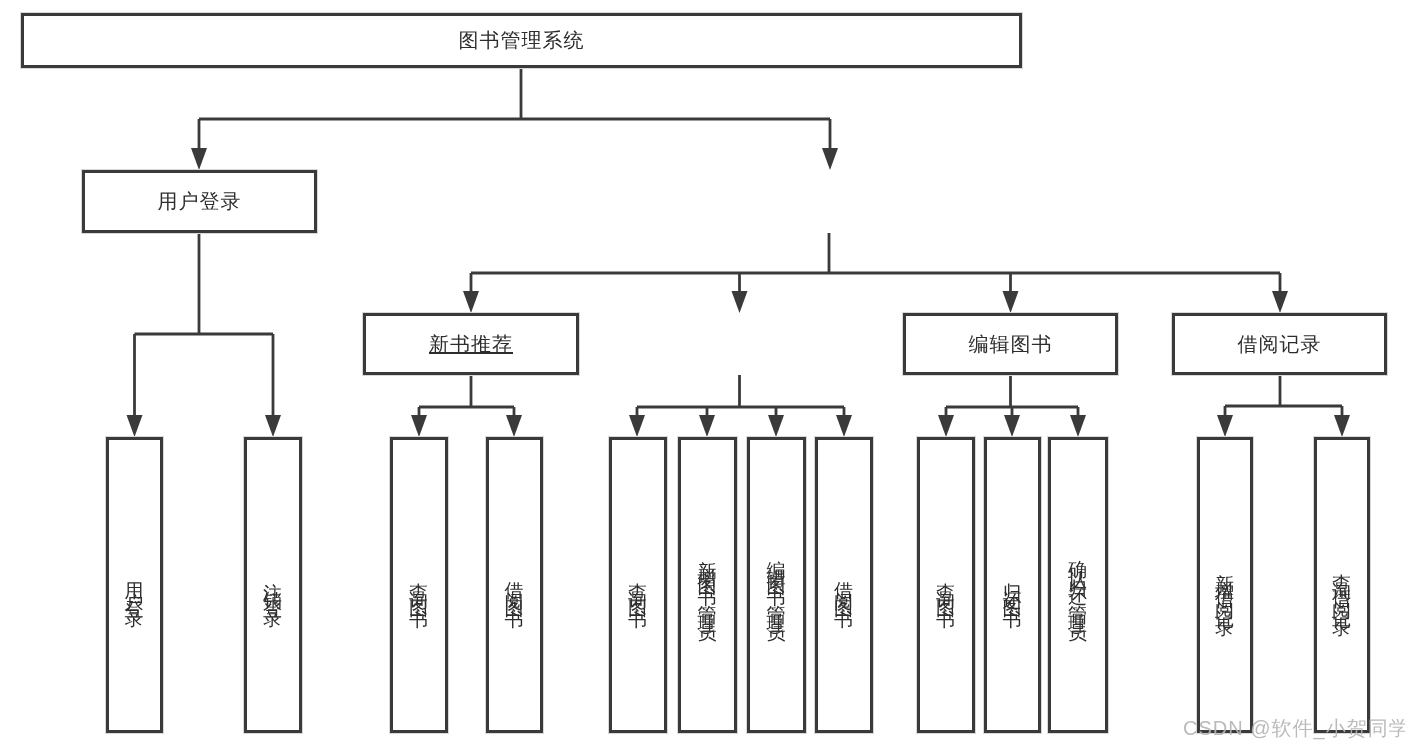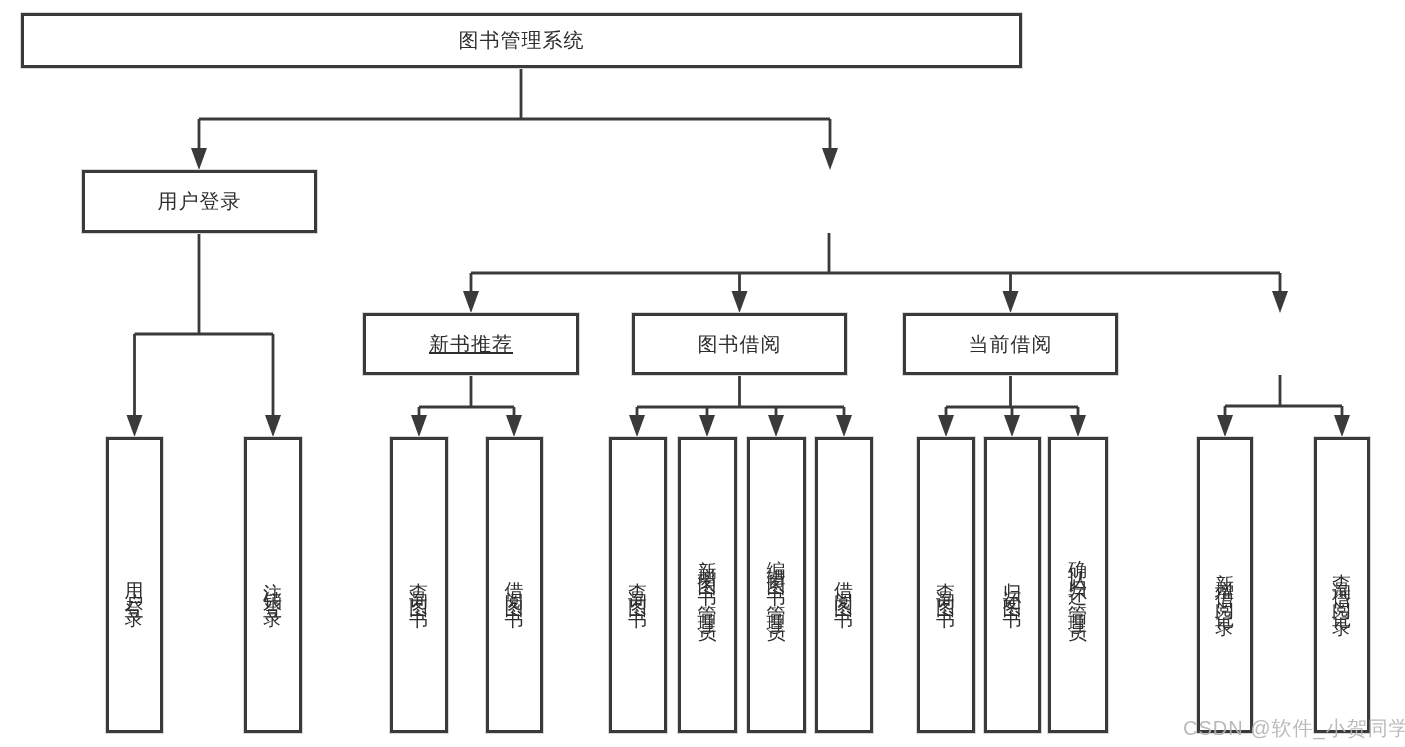--- a/index.html
+++ b/index.html
@@ -114,25 +114,25 @@
     <span>图书管理系统</span>
   </div>
 
   <div class="box box-h" style="left:82px; top:170px; width:235px; height:63px;">
     <span>用户登录</span>
   </div>
 
   <div class="box box-h" style="left:363px; top:313px; width:216px; height:62px;text-decoration:underline;">
     <span>新书推荐</span>
   </div>
-  <div class="box box-h" style="left:632px; top:313px; width:215px; height:62px;">
-    <span>图书借阅</span>
+  <div class="box box-h" style="left:903px; top:313px; width:215px; height:62px;">
+    <span>编辑图书</span>
   </div>
-  <div class="box box-h" style="left:903px; top:313px; width:215px; height:62px;">
-    <span>当前借阅</span>
+  <div class="box box-h" style="left:1172px; top:313px; width:215px; height:62px;">
+    <span>借阅记录</span>
   </div>
 
   <div class="box box-v" style="left:106px; top:437px; width:57px; height:296px;">
     <span class="vtext">用户登录</span>
   </div>
   <div class="box box-v" style="left:244px; top:437px; width:58px; height:296px;">
     <span class="vtext">注销登录</span>
   </div>
 
   <div class="box box-v" style="left:390px; top:437px; width:58px; height:296px;">

